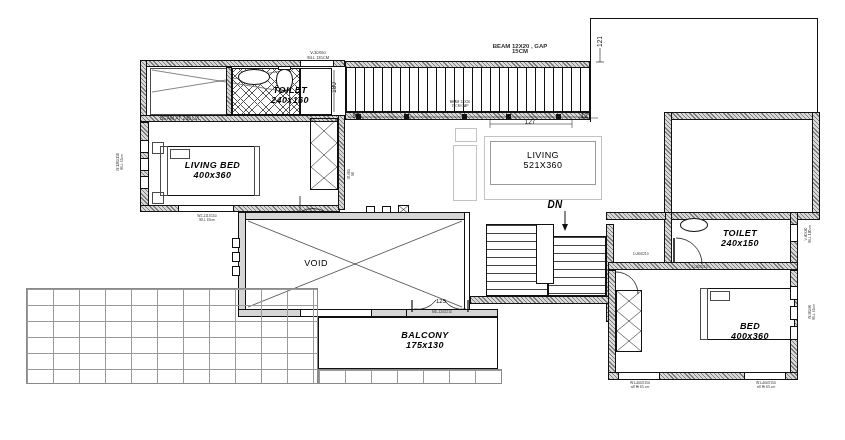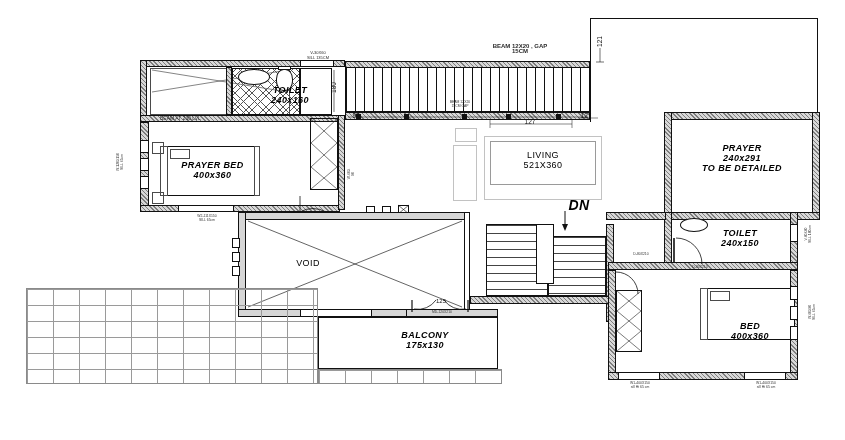--- a/index.html
+++ b/index.html
@@ -104,21 +104,21 @@
   <div class="abs micro vert" style="left:100px;top:158px;width:40px;">W-120X150
 SILL 65cm</div>
 
   <div class="abs out" style="left:160px;top:146px;width:100px;height:50px;background:#fff;"></div>
   <div class="abs out-thin" style="left:160px;top:146px;width:8px;height:50px;"></div>
   <div class="abs out-thin" style="left:170px;top:149px;width:20px;height:10px;"></div>
   <div class="abs out-thin" style="left:152px;top:142px;width:12px;height:12px;"></div>
   <div class="abs out-thin" style="left:152px;top:192px;width:12px;height:12px;"></div>
   <div class="abs out-thin" style="left:254px;top:146px;width:6px;height:50px;"></div>
 
-  <div class="abs lbl b" style="left:165px;top:160px;width:95px;"><span>PRAYER BED</span><br><span>400x360</span></div>
+  <div class="abs lbl b" style="left:165px;top:160px;width:95px;"><span>LIVING BED</span><br><span>400x360</span></div>
 
   <div class="abs" style="left:178px;top:205px;width:56px;height:7px;background:#fff;border:1px solid #111;"></div>
   <div class="abs micro" style="left:176px;top:214px;width:62px;">W2-111X150
 SILL 65cm</div>
 
   <div class="abs cupboard" style="left:310px;top:118px;width:28px;height:72px;"></div>
   <svg class="ovl">
     <line x1="311" y1="119" x2="337" y2="143" stroke="#222" stroke-width="0.6"></line>
     <line x1="311" y1="143" x2="337" y2="119" stroke="#222" stroke-width="0.6"></line>
     <line x1="311" y1="143" x2="337" y2="167" stroke="#222" stroke-width="0.6"></line>
@@ -182,37 +182,37 @@
   <div class="abs out" style="left:382px;top:206px;width:9px;height:9px;background:#fff;"></div>
 
   <div class="abs wall-plain" style="left:238px;top:212px;width:232px;height:8px;"></div>
   <div class="abs wall-plain" style="left:238px;top:212px;width:8px;height:105px;"></div>
   <div class="abs wall-plain" style="left:238px;top:309px;width:232px;height:8px;"></div>
   <div class="abs out" style="left:464px;top:212px;width:6px;height:105px;background:#fff;"></div>
   <svg class="ovl">
     <line x1="248" y1="221" x2="462" y2="307" stroke="#222" stroke-width="0.7"></line>
     <line x1="248" y1="307" x2="462" y2="221" stroke="#222" stroke-width="0.7"></line>
   </svg>
-  <div class="abs lbl" style="left:268px;top:258px;width:80px;">VOID</div>
+  <div class="abs lbl" style="left:276px;top:258px;width:80px;">VOID</div>
 
   <div class="abs out" style="left:300px;top:309px;width:72px;height:8px;background:#fff;"></div>
   <div class="abs micro" style="left:296px;top:318px;width:80px;">PW3-150X100 WI
 Ht 65cm</div>
 
   <div class="abs out fillw" style="left:232px;top:238px;width:8px;height:10px;"></div>
   <div class="abs out fillw" style="left:232px;top:252px;width:8px;height:10px;"></div>
   <div class="abs out fillw" style="left:232px;top:266px;width:8px;height:10px;"></div>
 
   <div class="abs stairtread" style="left:486px;top:224px;width:62px;height:72px;"></div>
   <div class="abs stairtread" style="left:548px;top:236px;width:58px;height:60px;"></div>
   <div class="abs out fillw" style="left:536px;top:224px;width:18px;height:60px;"></div>
   <div class="abs wall" style="left:606px;top:224px;width:8px;height:98px;"></div>
   <div class="abs wall" style="left:470px;top:296px;width:144px;height:8px;"></div>
 
-  <div class="abs lbl b" style="left:564px;top:200px;width:30px;font-size:14px;">DN</div>
+  <div class="abs lbl b" style="left:540px;top:200px;width:30px;font-size:10px;">DN</div>
   <svg class="ovl">
     <line x1="565" y1="211" x2="565" y2="228" stroke="#111" stroke-width="1"></line>
     <polygon points="565,231 562,224 568,224" fill="#111"></polygon>
   </svg>
 
   <div class="abs wall-plain" style="left:406px;top:309px;width:92px;height:8px;"></div>
   <div class="abs out" style="left:318px;top:317px;width:180px;height:52px;background:#fff;"></div>
   <div class="abs lbl b" style="left:370px;top:330px;width:110px;text-align:center;"><span>BALCONY</span><br><span>175x130</span></div>
 
   <svg class="ovl">
@@ -223,21 +223,20 @@
   </svg>
   <div class="abs micro" style="left:412px;top:310px;width:60px;">MD-120X210</div>
   <div class="abs dim" style="left:428px;top:298px;width:26px;font-size:6px;">125</div>
 
   <div class="abs tilefloor" style="left:26px;top:288px;width:292px;height:96px;"></div>
   <div class="abs tilefloor" style="left:318px;top:369px;width:184px;height:15px;"></div>
 
   <div class="abs wall" style="left:664px;top:112px;width:156px;height:8px;"></div>
   <div class="abs wall" style="left:664px;top:112px;width:8px;height:102px;"></div>
   <div class="abs wall" style="left:812px;top:112px;width:8px;height:102px;"></div>
-  <div class="abs lbl b" style="left:672px;top:143px;width:140px;"><span>PRAYER</span><br><span>240x291</span><br><span>TO BE DETAILED</span></div>
 
   <div class="abs wall" style="left:664px;top:212px;width:156px;height:8px;"></div>
   <div class="abs wall" style="left:664px;top:212px;width:8px;height:58px;"></div>
   <div class="abs wall" style="left:790px;top:212px;width:8px;height:58px;"></div>
   <div class="abs wall" style="left:608px;top:262px;width:190px;height:8px;"></div>
   <div class="abs lbl b" style="left:690px;top:228px;width:100px;"><span>TOILET</span><br><span>240x150</span></div>
 
   <div class="abs out" style="left:680px;top:218px;width:28px;height:14px;border-radius:50%;background:#fff;"></div>
 
   <svg class="ovl">

